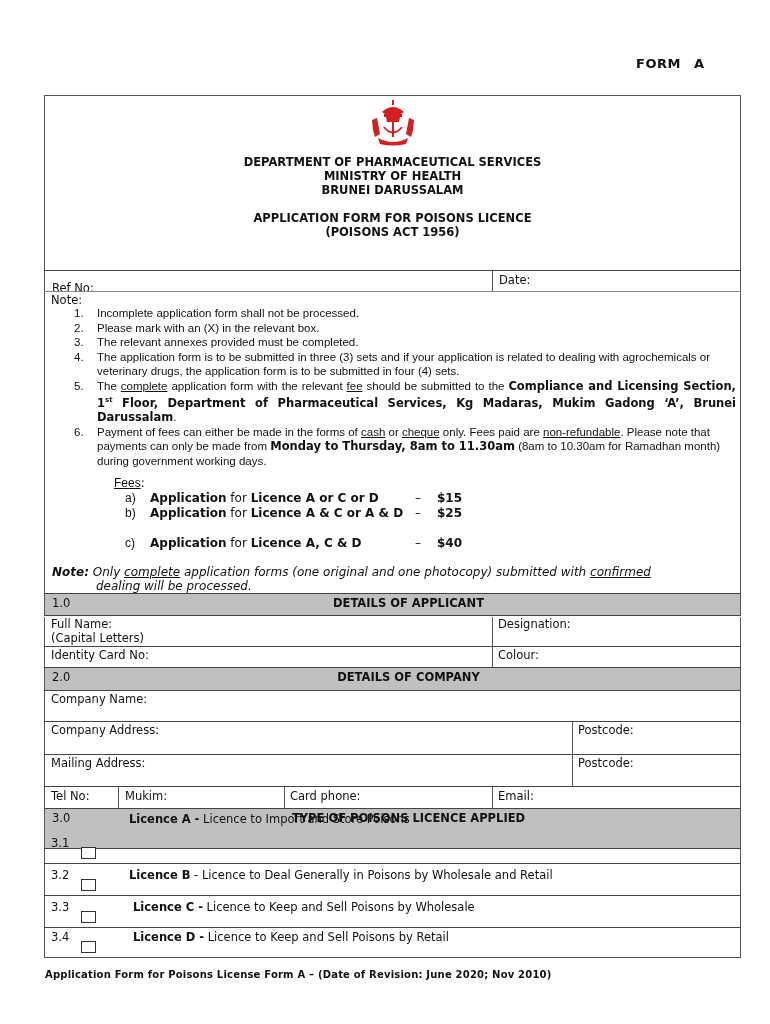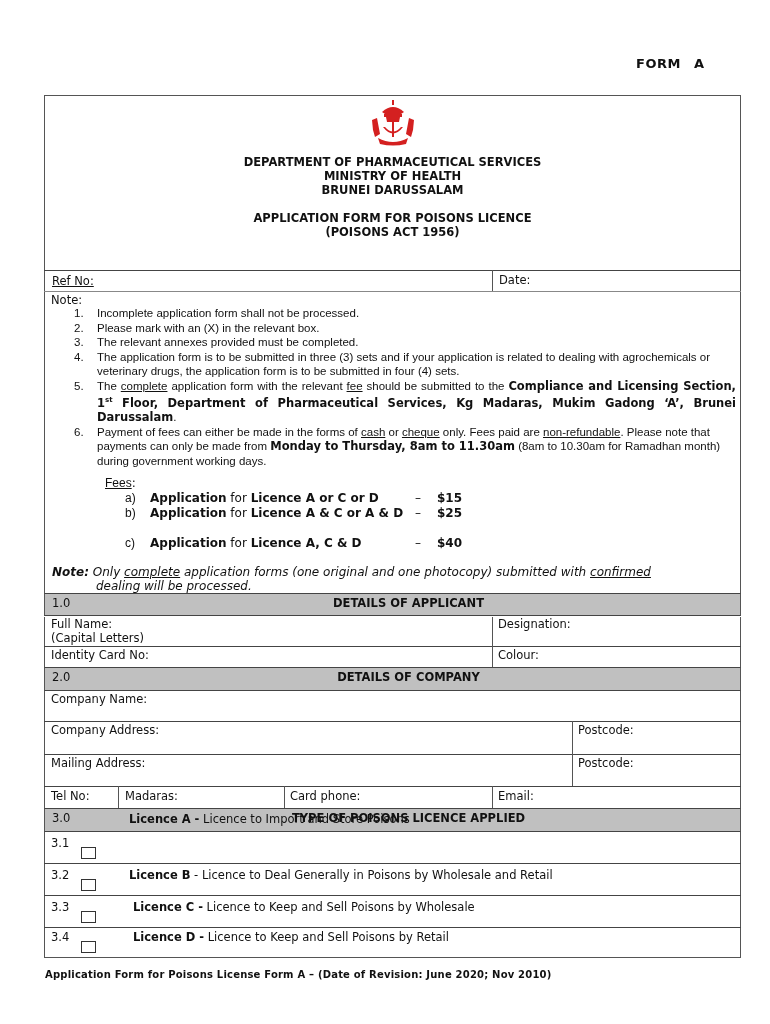--- a/index.html
+++ b/index.html
@@ -63,41 +63,41 @@
     </g>
   </svg>
   <div class="hdr" style="top:59px;">DEPARTMENT OF PHARMACEUTICAL SERVICES</div>
   <div class="hdr" style="top:73px;">MINISTRY OF HEALTH</div>
   <div class="hdr" style="top:87px;">BRUNEI DARUSSALAM</div>
   <div class="hdr" style="top:115px;">APPLICATION FORM FOR POISONS LICENCE</div>
   <div class="hdr" style="top:129px;">(POISONS ACT 1956)</div>
 </div>
 
 <div class="box" style="top:270px; height:22px;">
-  <div class="lbl" style="left:7px; top:4px;text-decoration:underline;">Ref No:</div>
+  <div class="lbl" style="left:7px; top:11px;">Ref No:</div>
   <div class="lbl" style="left:454px; top:3px;">Date:</div>
 </div>
 <div class="hline" style="top:270px;"></div>
 <div class="vline" style="left:492px; top:270px; height:22px;"></div>
 <div class="hline" style="top:291px; border-top-color:#888;"></div>
 
 <div class="box" style="top:292px; height:301px;"></div>
 <div class="lbl" style="left:51px; top:293px;">Note:</div>
 
 <ul class="note-list note-text">
   <li><span class="num">1.</span><span>Incomplete application form shall not be processed.</span></li>
   <li><span class="num">2.</span><span>Please mark with an (X) in the relevant box.</span></li>
   <li><span class="num">3.</span><span>The relevant annexes provided must be completed.</span></li>
   <li><span class="num">4.</span><span>The application form is to be submitted in three (3) sets and if your application is related to dealing with agrochemicals or veterinary drugs, the application form is to be submitted in four (4) sets.</span></li>
   <li class="just"><span class="num">5.</span><span>The </span><u>complete</u><span> application form with the relevant </span><u>fee</u><span> should be submitted to the </span><b class="dv">Compliance and Licensing Section, 1</b><b class="dv"><sup style="font-size:7px;">st</sup></b><b class="dv"> Floor, Department of Pharmaceutical Services, Kg Madaras, Mukim Gadong ‘A’, Brunei Darussalam</b><span>.</span></li>
   <li><span class="num">6.</span><span>Payment of fees can either be made in the forms of </span><u>cash</u><span> or </span><u>cheque</u><span> only. Fees paid are </span><u>non-refundable</u><span>. Please note that payments can only be made from </span><b class="dv">Monday to Thursday, 8am to 11.30am</b><span> (8am to 10.30am for Ramadhan month) during government working days.</span></li>
 </ul>
 
 <div class="fees">
-  <div style="height:15px;"><u class="lib">Fees</u>:</div>
+  <div style="height:15px;margin-left:9px;"><u class="lib">Fees</u>:</div>
   <div class="fee-row">
     <span class="letter">a)</span>
     <span class="desc"><b>Application</b><span> for </span><b>Licence A or C or D</b></span>
     <span class="dash">–</span>
     <span class="amt">$15</span>
   </div>
   <div class="fee-row" style="height:30px;">
     <span class="letter">b)</span>
     <span class="desc"><b>Application</b><span> for </span><b>Licence A &amp; C or A &amp; D</b></span>
     <span class="dash">–</span>
@@ -135,28 +135,28 @@
 <div class="lbl" style="left:51px; top:692px;">Company Name:</div>
 <div class="hline" style="top:721px;"></div>
 <div class="lbl" style="left:51px; top:723px;">Company  Address:</div>
 <div class="lbl" style="left:578px; top:723px;">Postcode:</div>
 <div class="hline" style="top:754px;"></div>
 <div class="lbl" style="left:51px; top:756px;">Mailing Address:</div>
 <div class="lbl" style="left:578px; top:756px;">Postcode:</div>
 <div class="vline" style="left:572px; top:721px; height:65px;"></div>
 <div class="hline" style="top:786px;"></div>
 <div class="lbl" style="left:51px; top:789px;">Tel No:</div>
-<div class="lbl" style="left:125px; top:789px;">Madaras:</div>
+<div class="lbl" style="left:125px; top:789px;">Mukim:</div>
 <div class="lbl" style="left:290px; top:789px;">Card phone:</div>
 <div class="lbl" style="left:498px; top:789px;">Email:</div>
 <div class="vline" style="left:118px; top:786px; height:23px;"></div>
 <div class="vline" style="left:284px; top:786px; height:23px;"></div>
 <div class="vline" style="left:492px; top:786px; height:23px;"></div>
 
-<div class="section-bar" style="top:808px; height:24px;">
+<div class="section-bar" style="top:808px; height:41px;">
   <span class="num">3.0</span>
   <span class="title">TYPE OF POISONS LICENCE APPLIED</span>
 </div>
 <div class="box" style="top:832px; height:126px; border-bottom:1.5px solid #555;"></div>
 
 <div>
   <div class="lbl" style="left:51px; top:836px;text-align:right;">3.1</div>
   <div class="cb" style="left:81px; top:847px;"></div>
   <div class="lic" style="left:129px; top:812px;"><b>Licence A -</b><span> Licence to Import and Store Poisons</span></div>
 </div>

